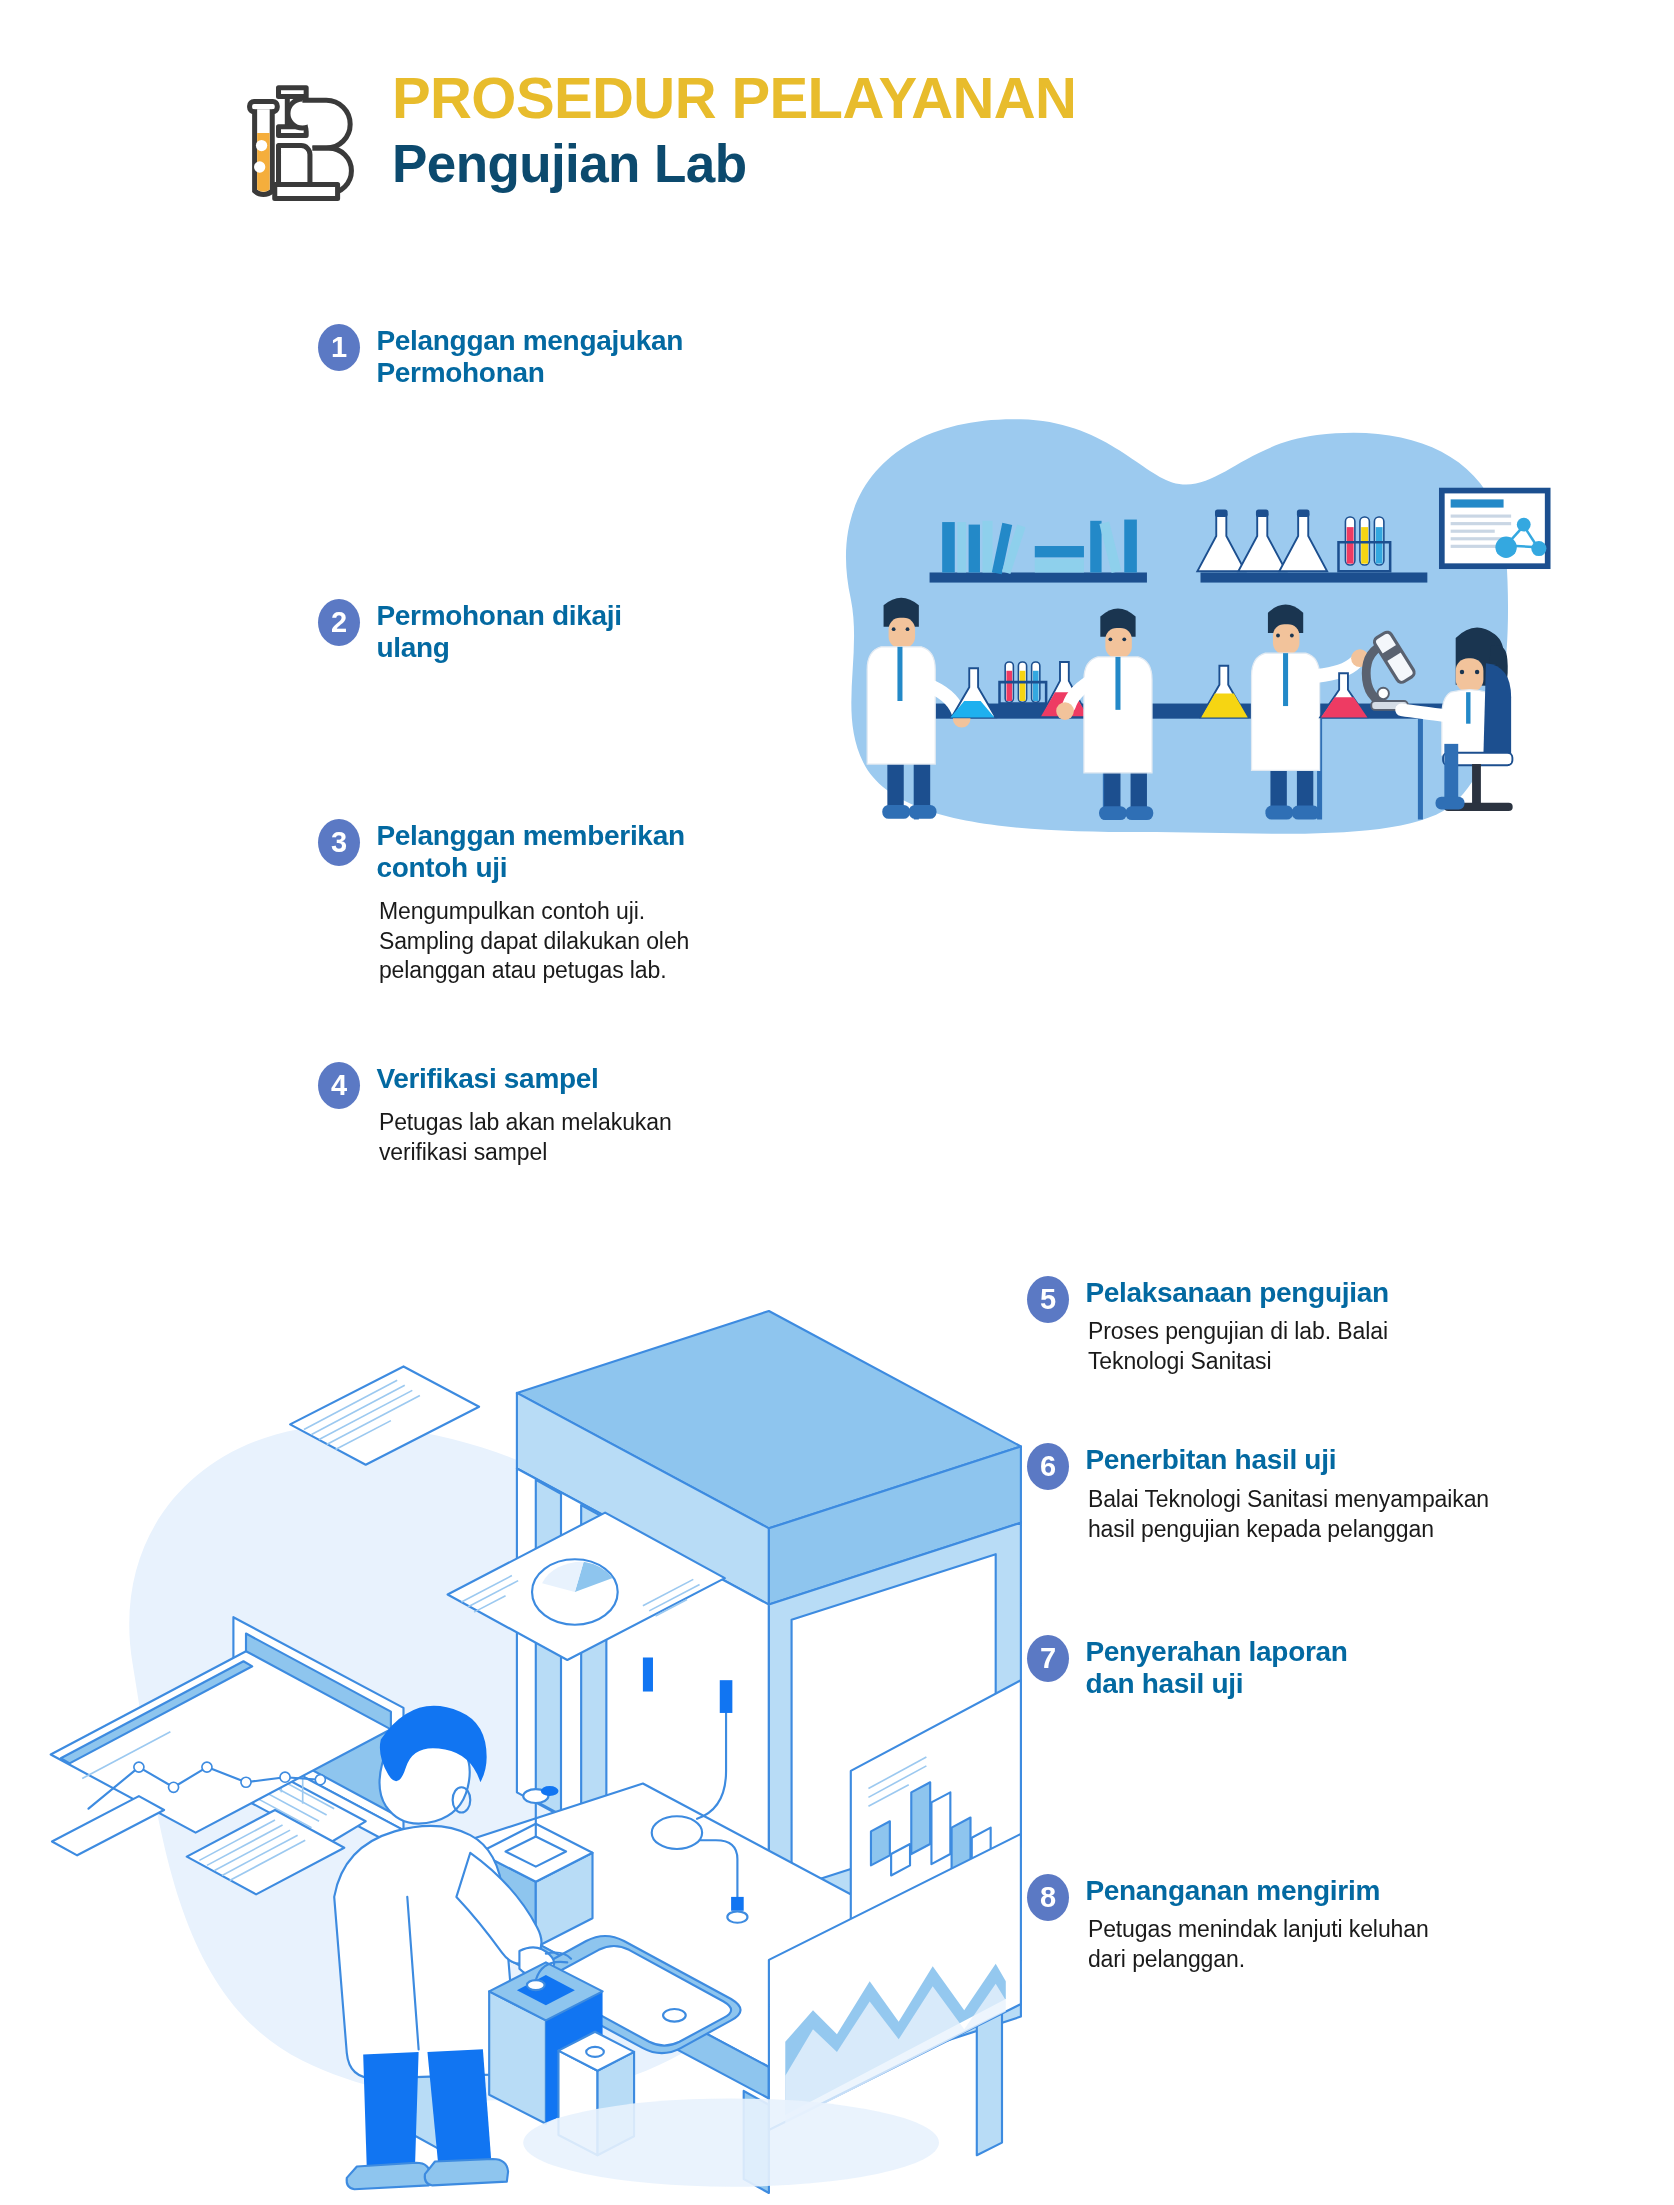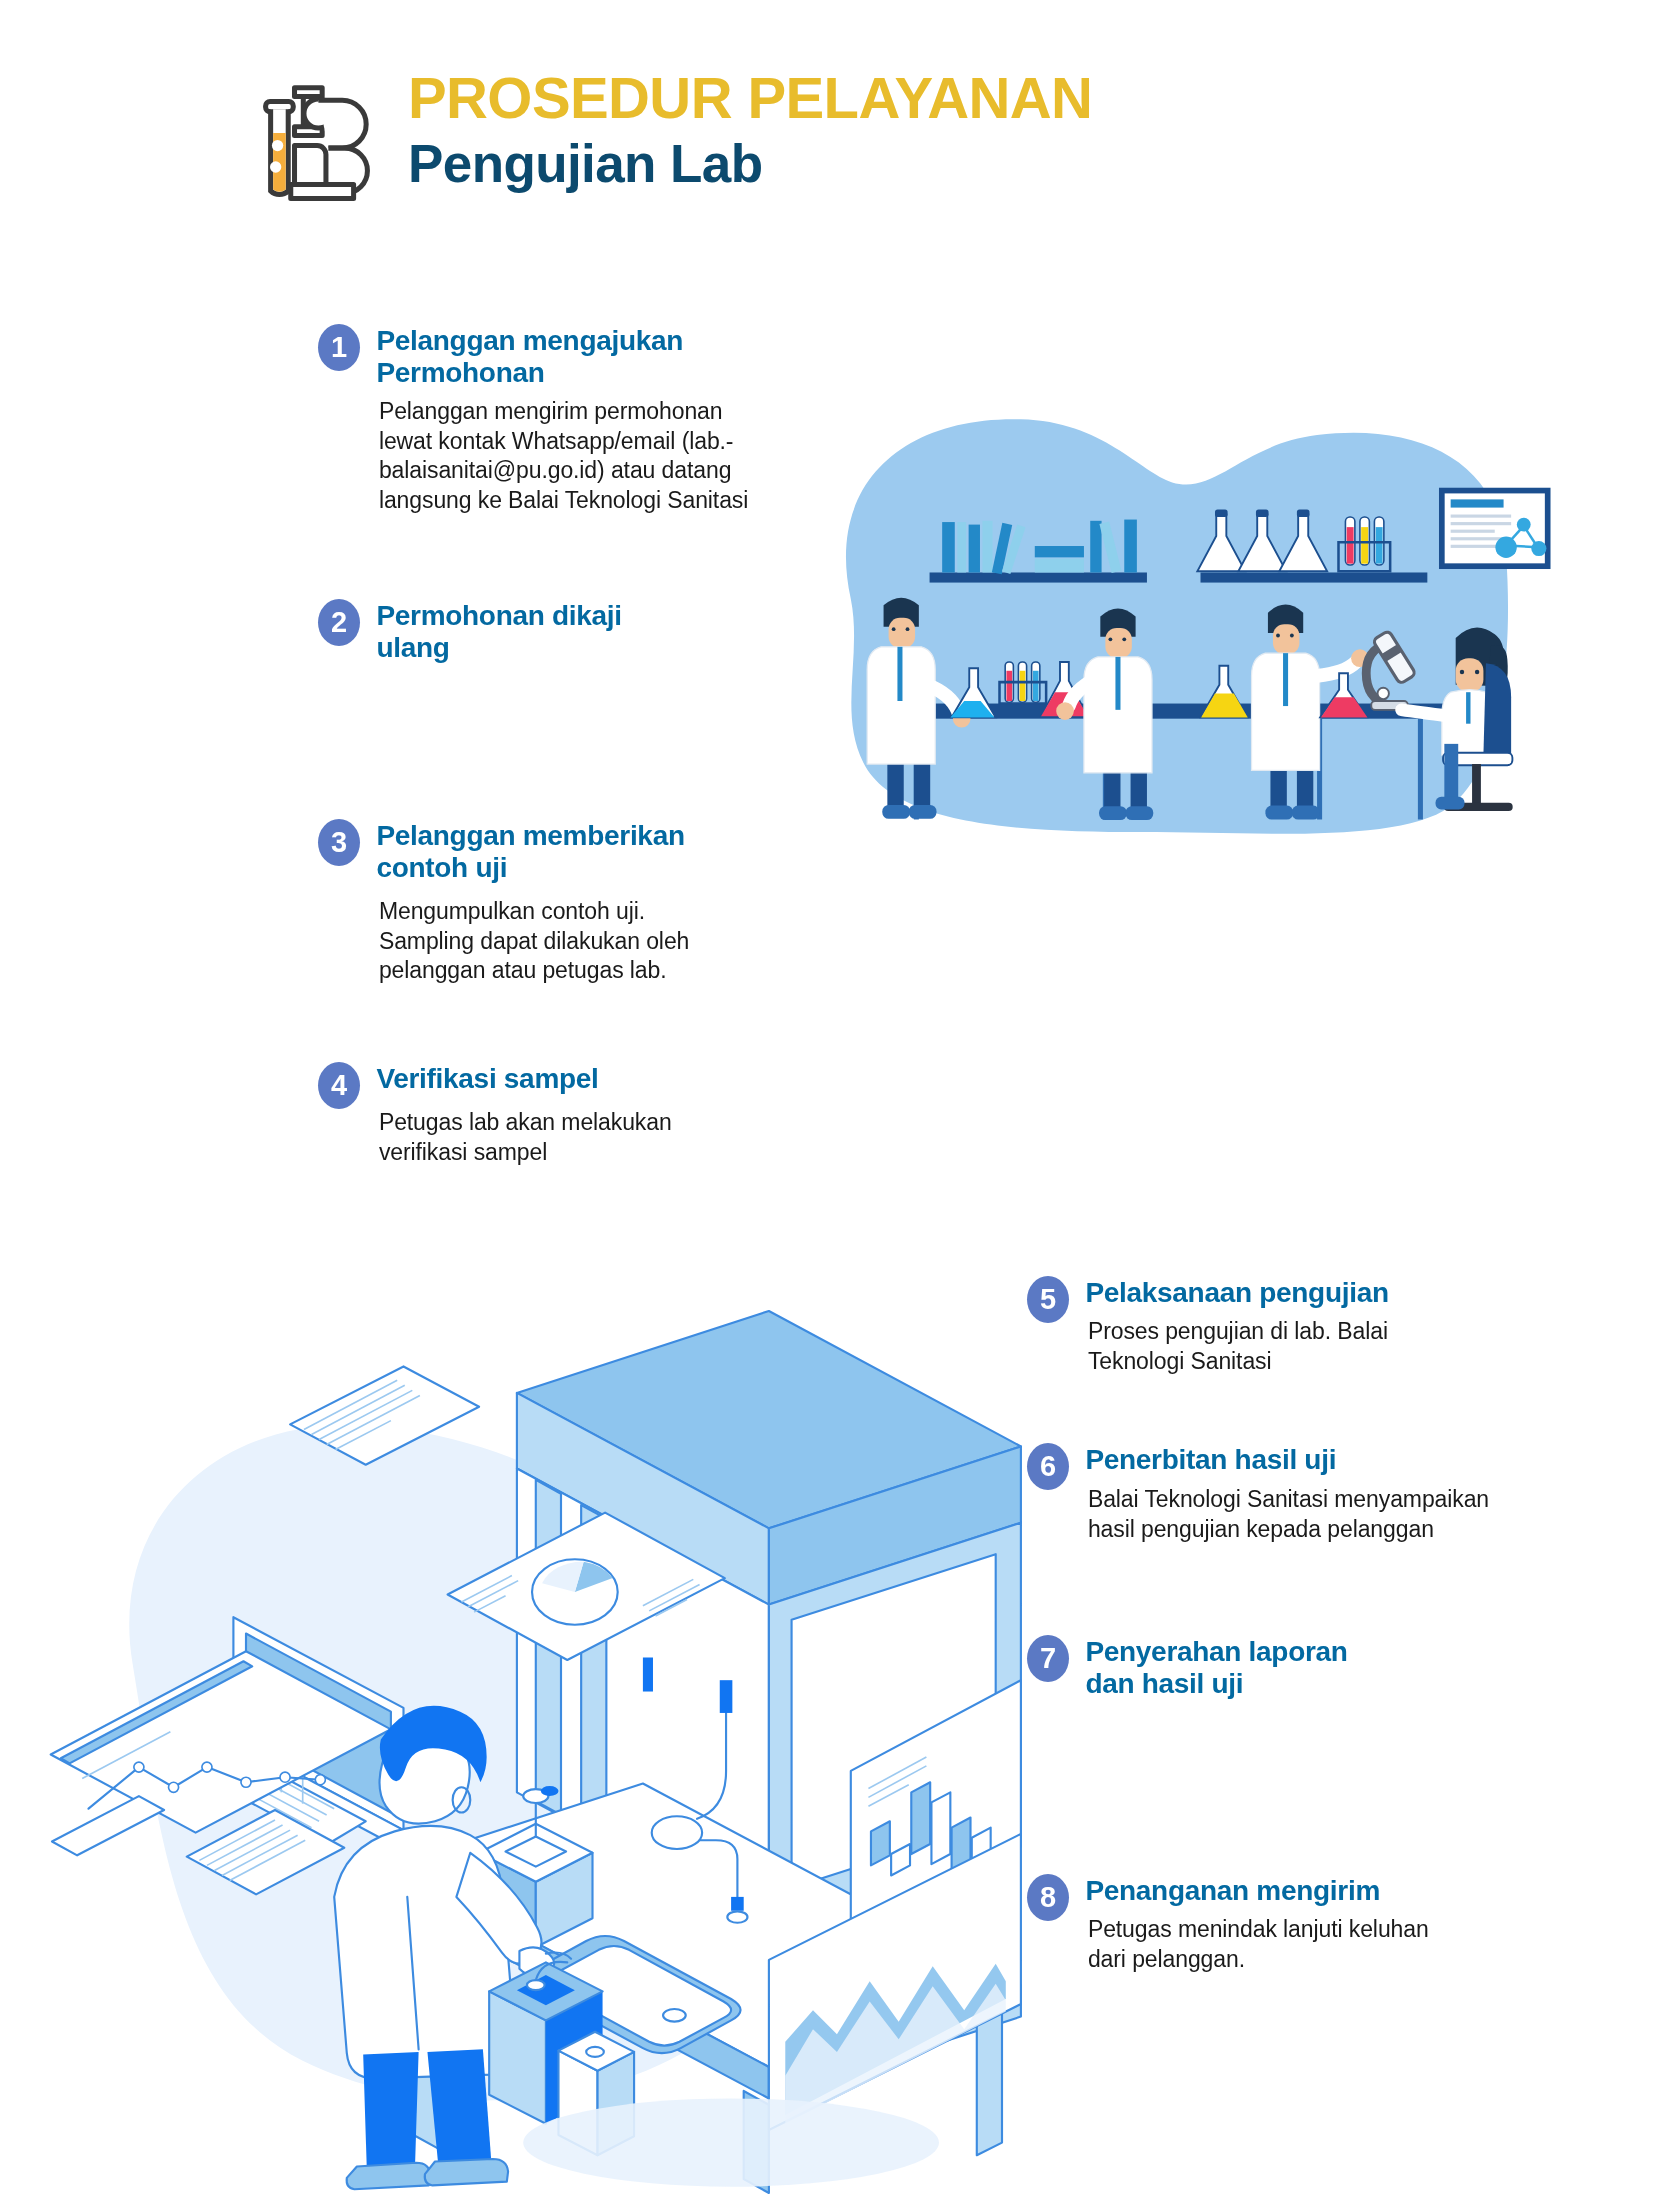--- a/index.html
+++ b/index.html
@@ -6,21 +6,21 @@
   html,body { width:1675px; height:2205px; }
   body {
     background:#ffffff;
     font-family:"Liberation Sans", sans-serif;
     position:relative;
     overflow:hidden;
   }
 
   
   .header {
-    position:absolute; left:248px; top:60px;
+    position:absolute; left:232px; top:60px;
     display:flex; align-items:flex-start; gap:28px;
   }
   .logo-wrap { width:132px; height:158px; flex:0 0 auto; margin-top:11.3px; }
   .title-block { padding-top:8.8px; }
   .title-main {
     font-size:58px; font-weight:bold; letter-spacing:-0.6px;
     color:#E8BC2C; line-height:1.0; white-space:nowrap;
     font-stretch:condensed;
   }
   .title-sub {
@@ -112,24 +112,20 @@
     <div class="title-main">PROSEDUR PELAYANAN</div>
     <div class="title-sub">Pengujian Lab</div>
   </div>
 </div>
 
 <div class="step s1">
   <div class="badge">1</div>
   <div class="step-text">
     <div class="step-title">Pelanggan mengajukan
 Permohonan</div>
-    <div class="step-body">Pelanggan mengirim permohonan
-lewat kontak Whatsapp/email (lab.-
-balaisanitai@pu.go.id) atau datang
-langsung ke Balai Teknologi Sanitasi</div>
   </div>
 </div>
 
 <div class="step s2">
   <div class="badge">2</div>
   <div class="step-text">
     <div class="step-title">Permohonan dikaji
 ulang</div>
   </div>
 </div>

